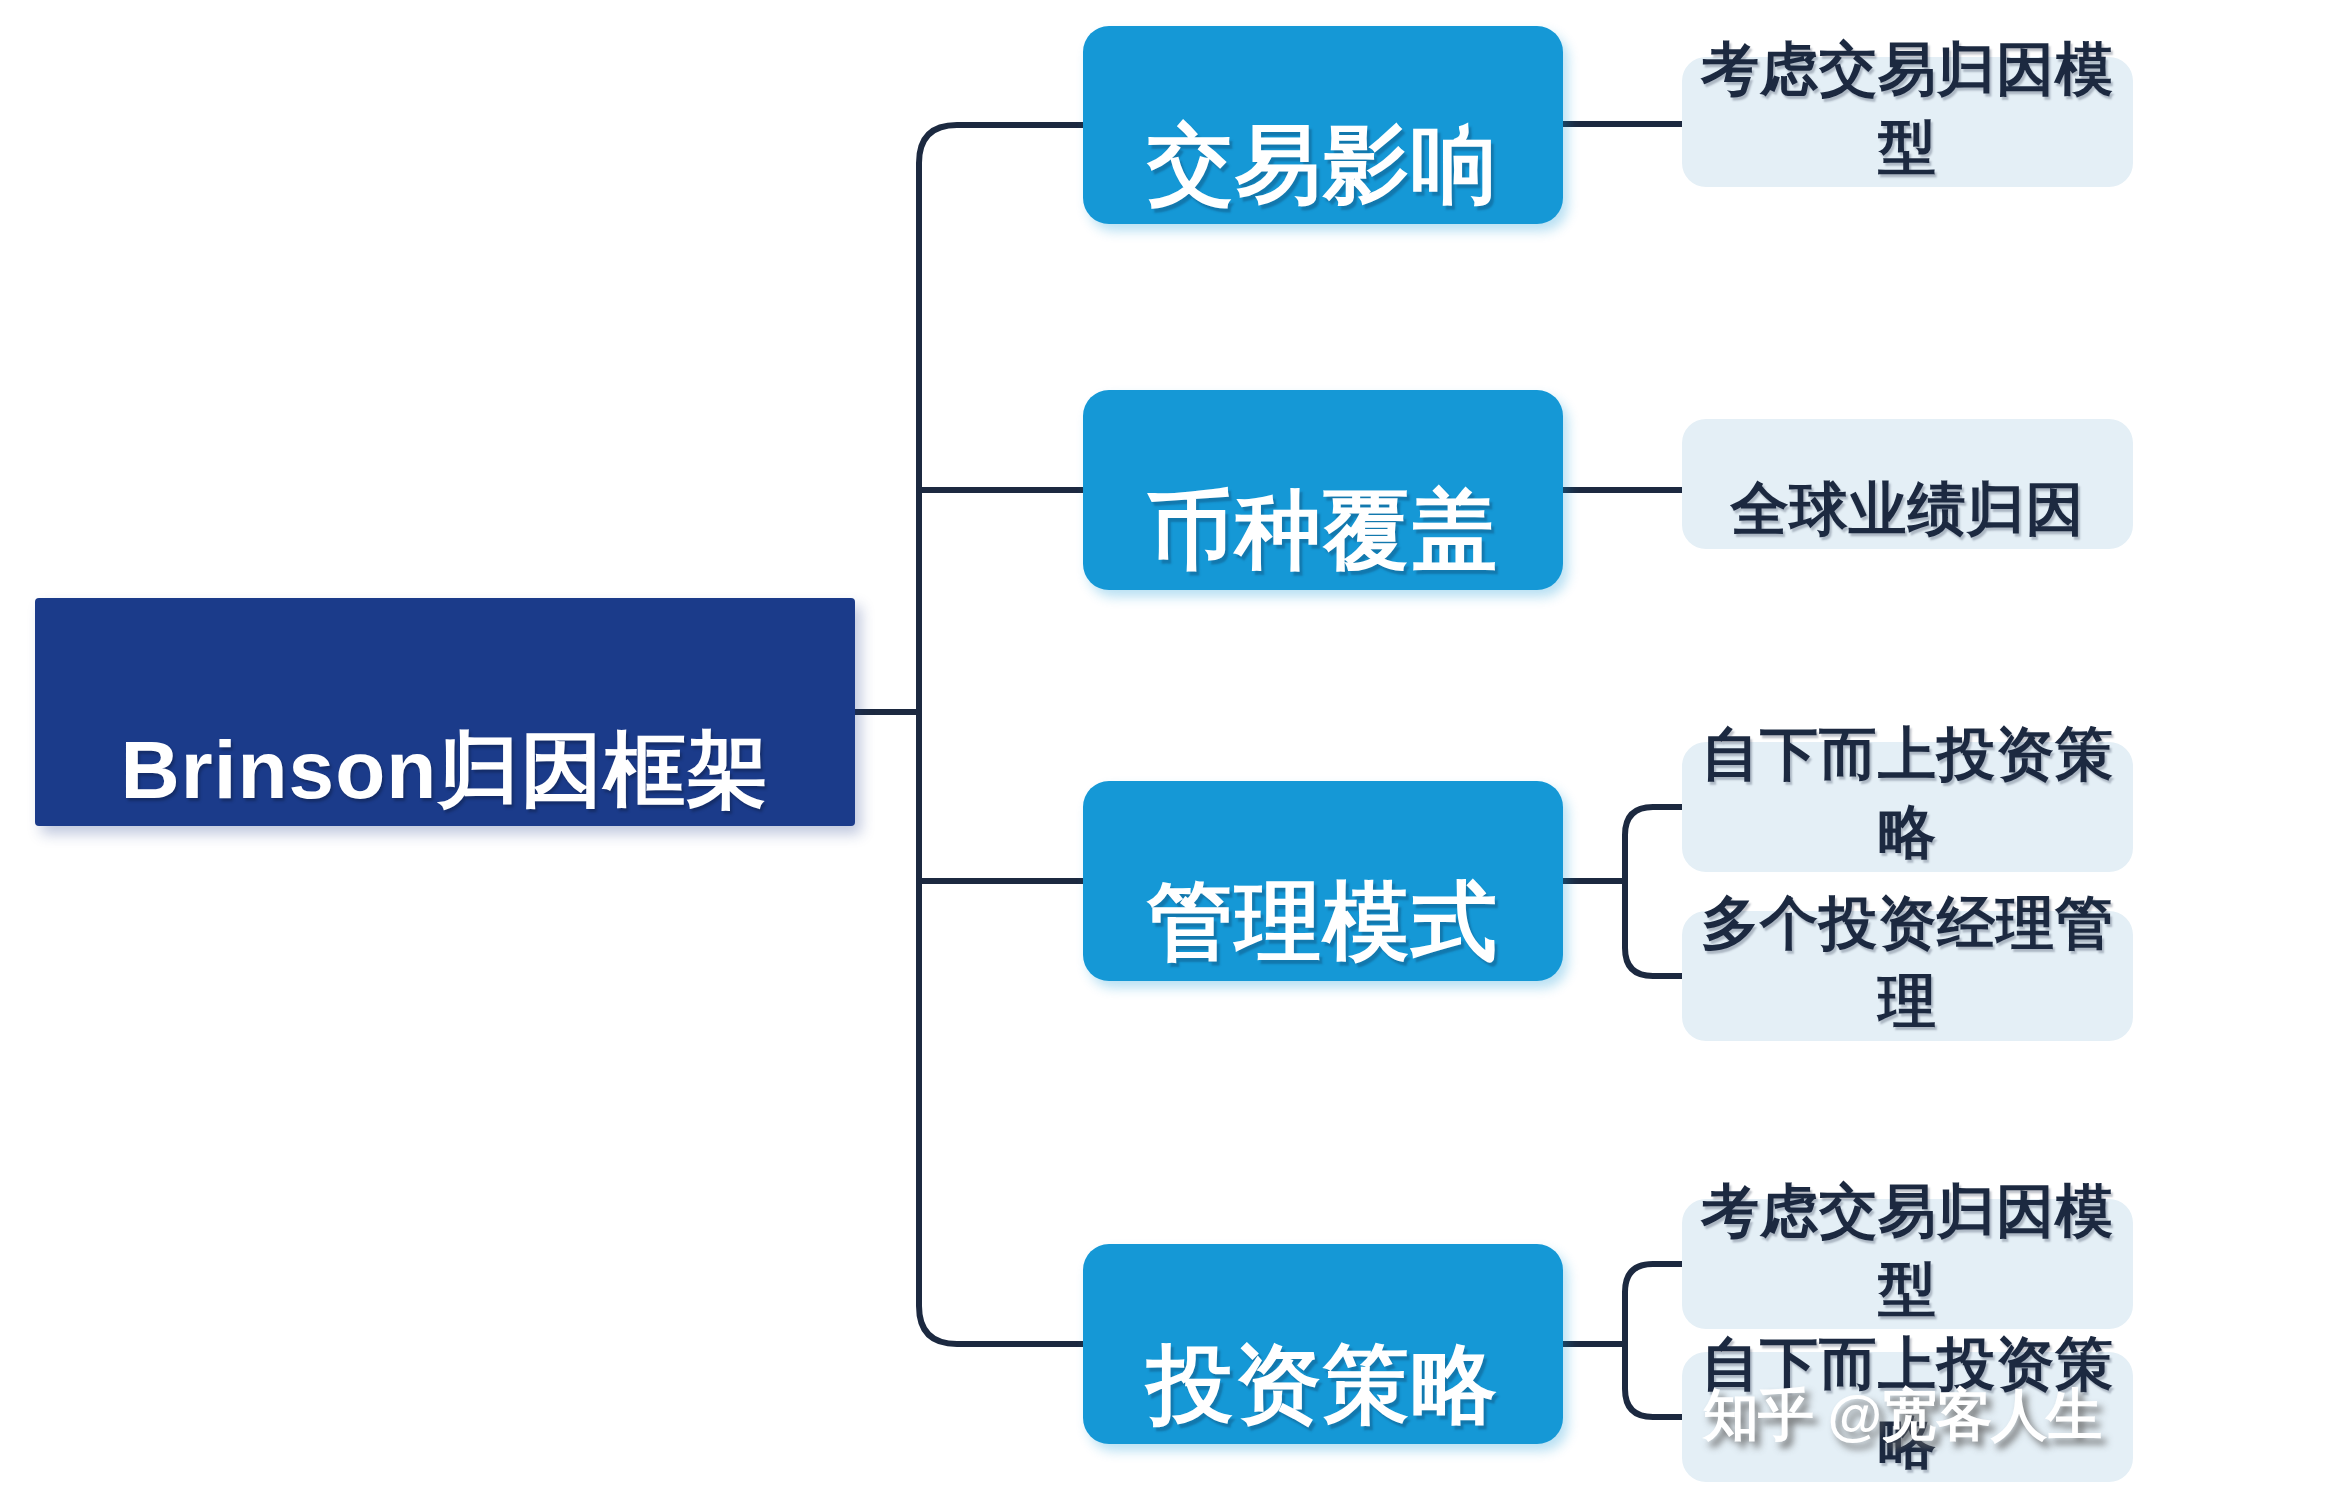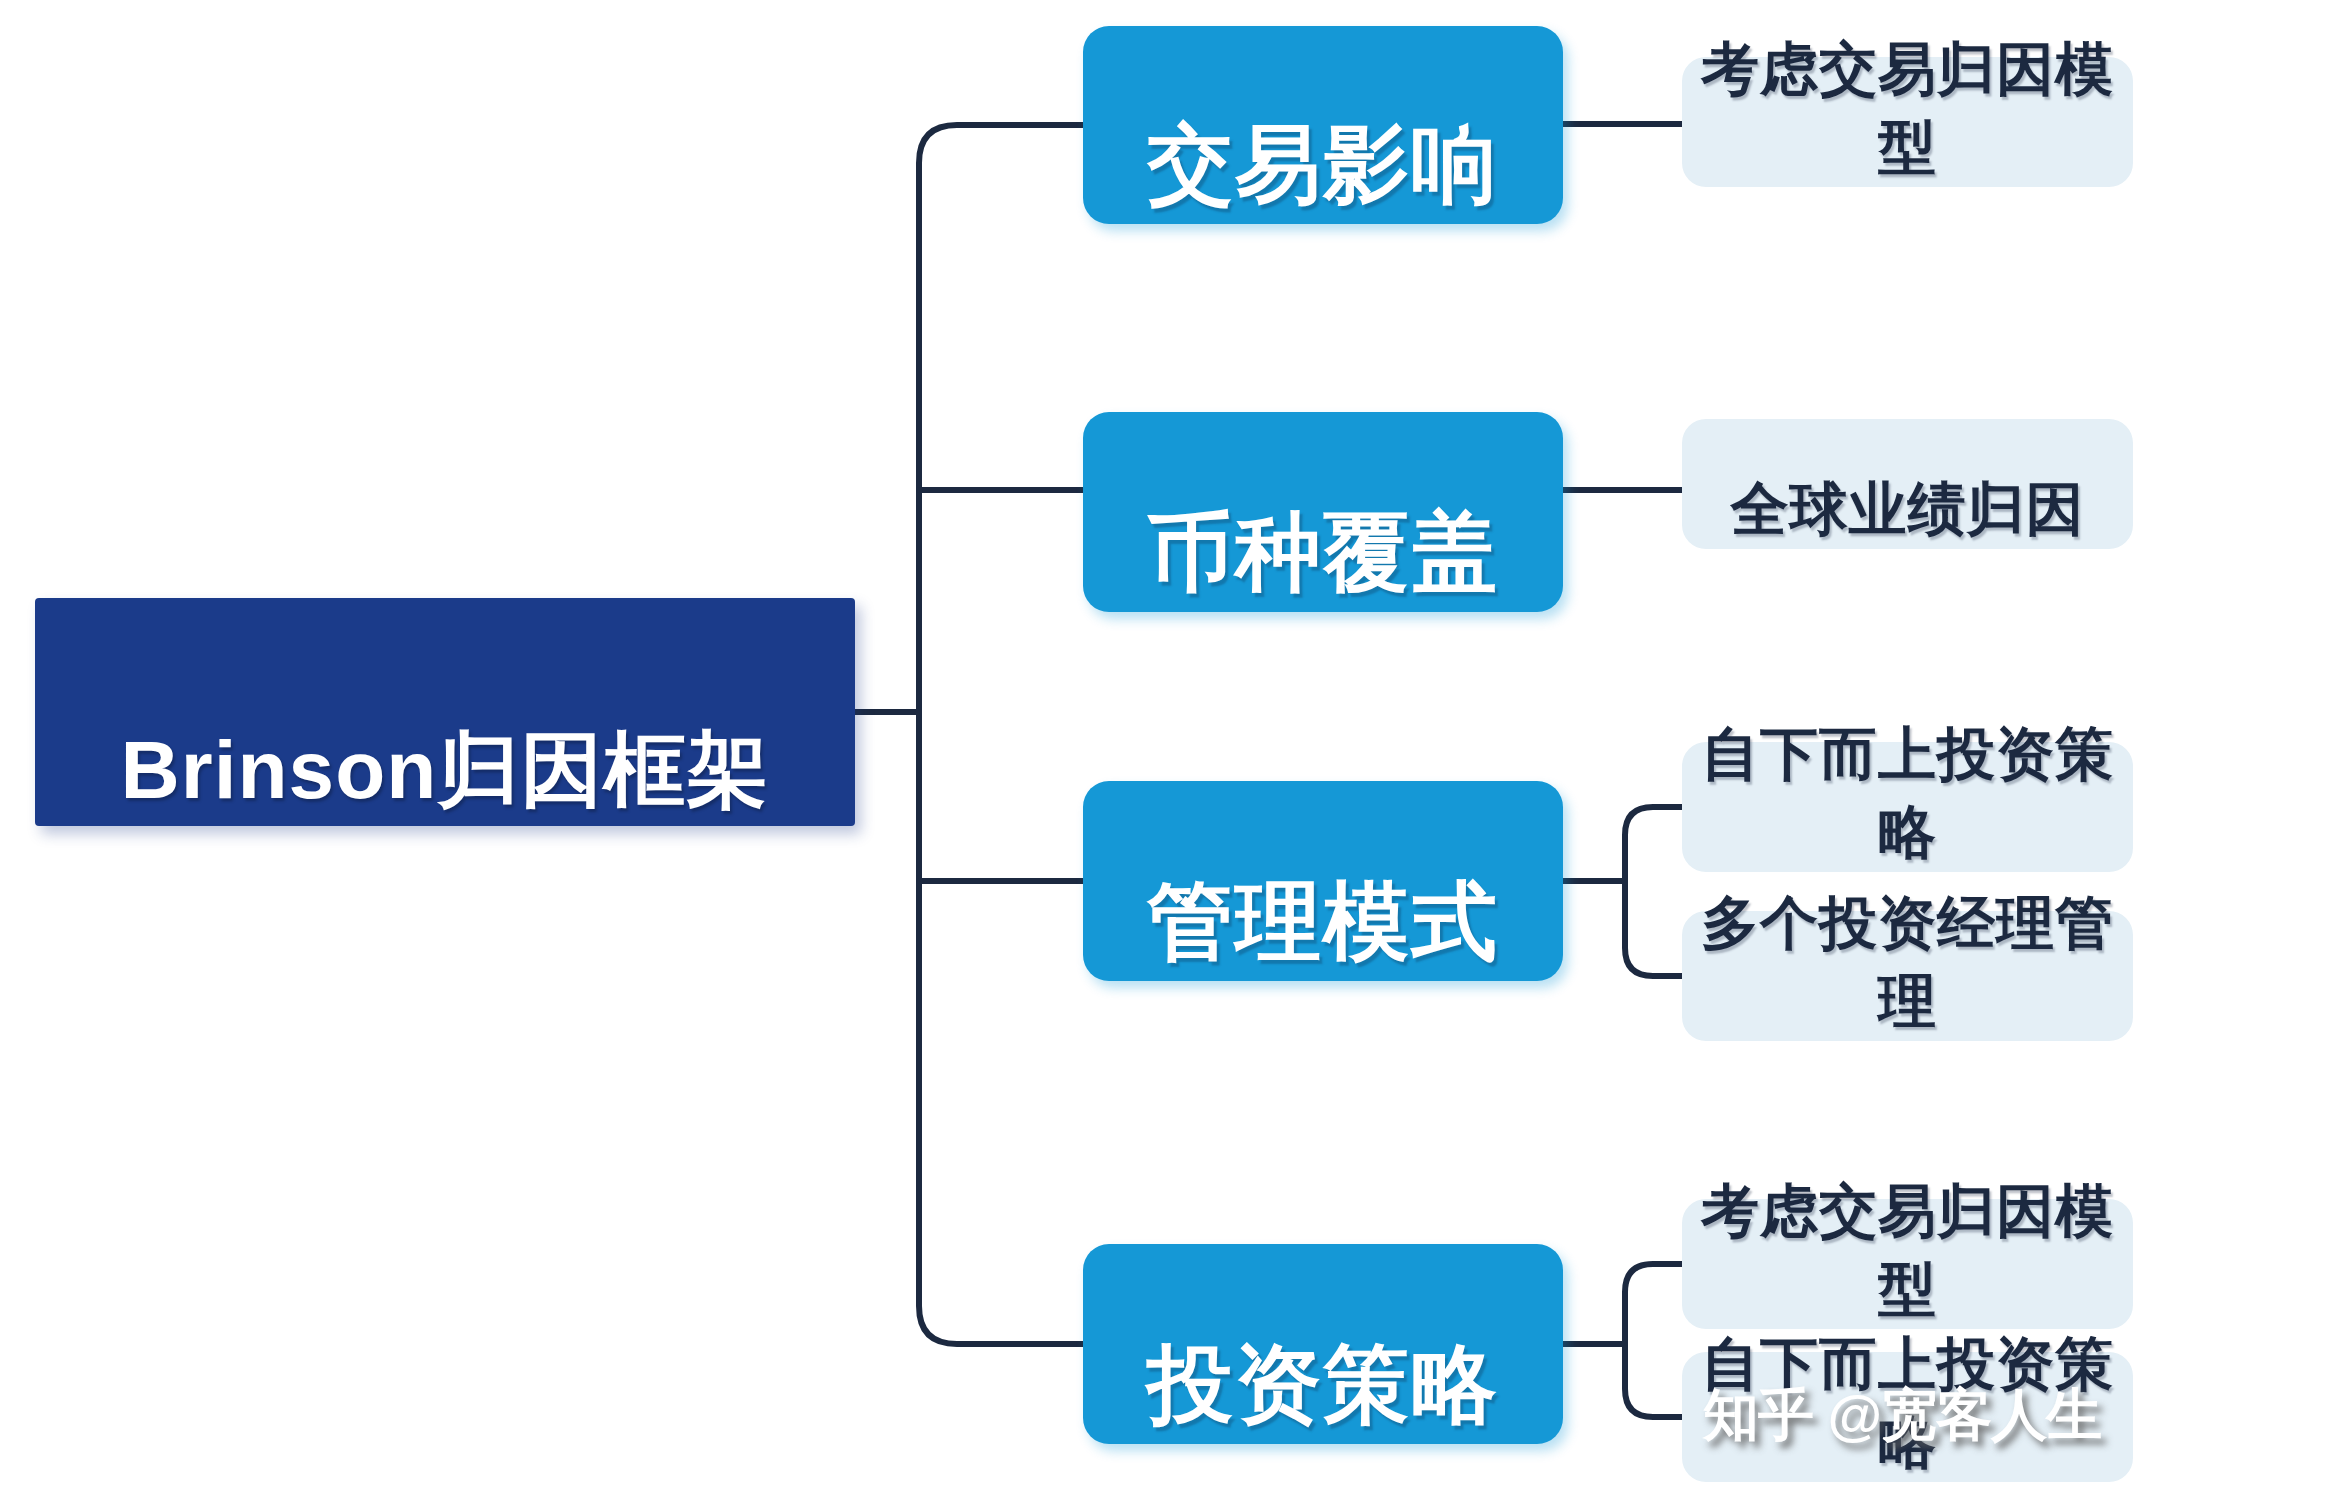--- a/index.html
+++ b/index.html
@@ -44,21 +44,21 @@
     background: #1598d6;
     border-radius: 26px;
     color: #ffffff;
     font-size: 86px;
     font-weight: bold;
     letter-spacing: 2px;
     box-shadow: 5px 7px 12px rgba(21, 152, 214, 0.30);
     text-shadow: 3px 4px 2px rgba(13, 59, 97, 0.35);
   }
   .branch-1 { top: 26px;  height: 198px; }
-  .branch-2 { top: 412px; font-family: Liberation Serif, serif; }
+  .branch-2 { top: 390px; font-family: Liberation Serif, serif; }
   .branch-3 { top: 781px; }
   .branch-4 { top: 1244px; }
   .leaf-node {
     left: 1682px;
     width: 451px; height: 130px;
     background: #e4eff6;
     border-radius: 24px;
     color: #1c2940;
     font-size: 58px;
     font-weight: bold;

